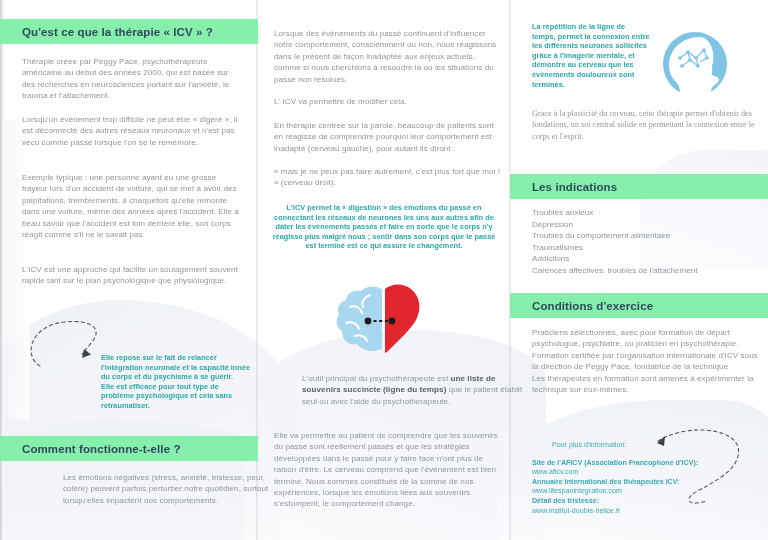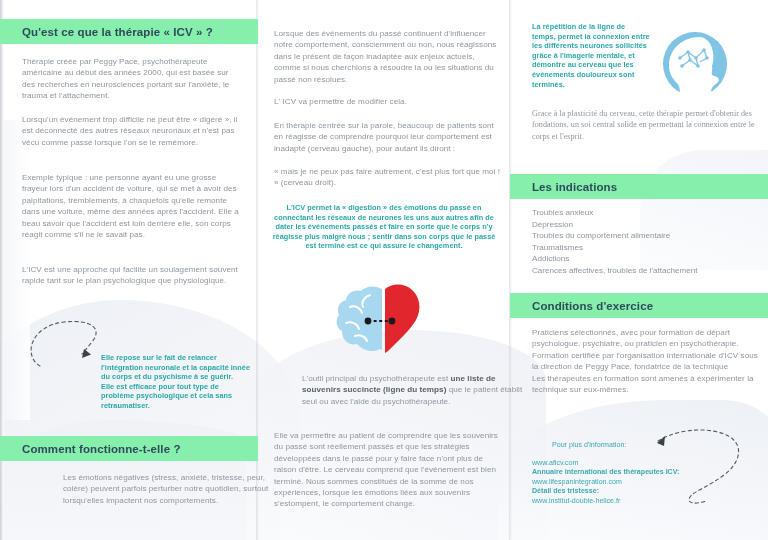--- a/index.html
+++ b/index.html
@@ -288,20 +288,21 @@
 Les thérapeutes en formation sont amenés à expérimenter la technique sur eux-mêmes.</div>
 
     <svg class="arrow" style="left:126px; top:425px;" width="120" height="92" viewBox="0 0 120 92">
       <path d="M22 16 C 45 2, 78 2, 94 12 C 108 21, 104 38, 88 50
                C 72 62, 58 66, 54 72 C 50 78, 58 80, 70 76" fill="none" stroke="#55595f" stroke-width="1.1" stroke-dasharray="3.2 3.2" stroke-linecap="round"></path>
       <polygon points="29,11 21,18 28,21" fill="#3d4146"></polygon>
     </svg>
 
     <div class="contact" style="left:22px; top:441px; width:190px;">
       <div class="lead">Pour plus d'information:</div>
+      <div class="site">Site de l'AFICV (Association Francophone d'ICV):</div>
       <div class="url">www.aficv.com</div>
       <div class="site">Annuaire international des thérapeutes ICV:</div>
       <div class="url">www.lifespanintegration.com</div>
       <div class="site">Détail des tristesse:</div>
       <div class="url">www.institut-double-helice.fr</div>
     </div>
   </div>
 
 </div>
 

